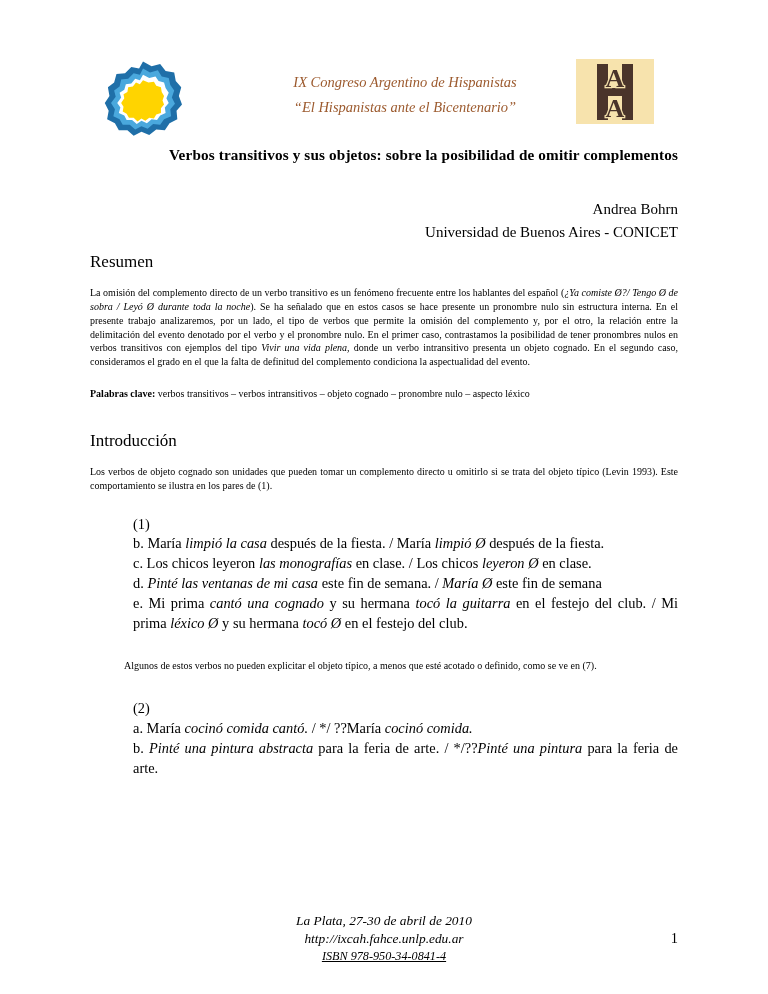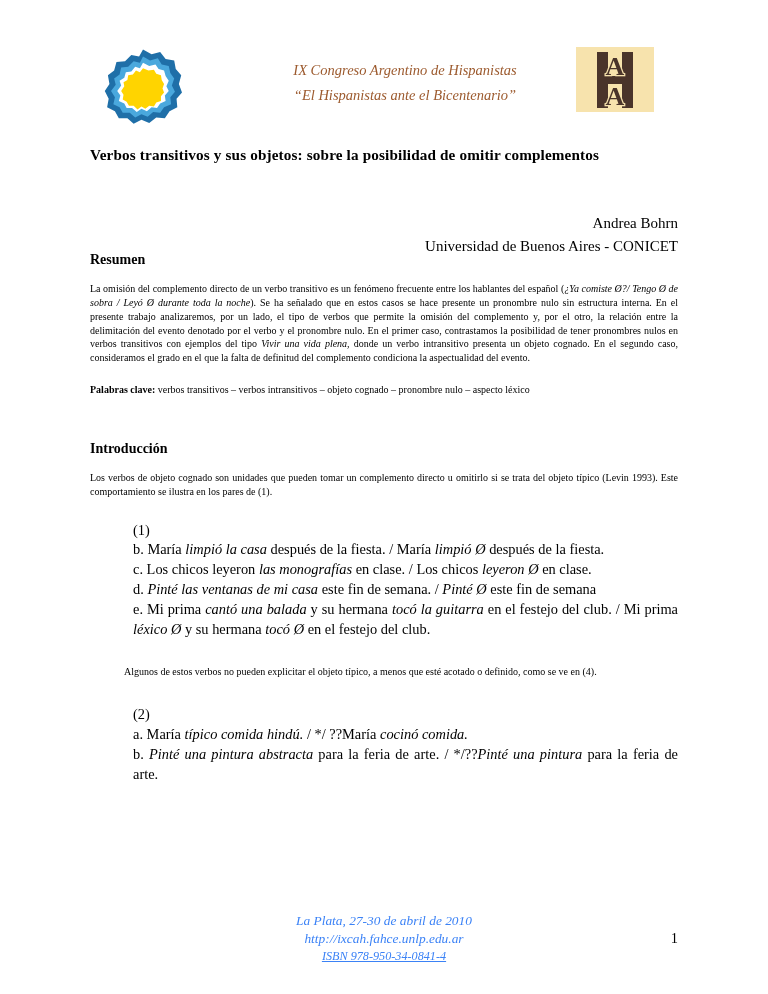--- a/index.html
+++ b/index.html
@@ -20,21 +20,21 @@
     position: absolute;
     inset: 0;
     width: 768px;
     height: 994px;
   }
 
   
   .masthead {
     position: absolute;
     left: 90px;
-    top: 42px;
+    top: 54px;
     width: 588px;
     height: 92px;
   }
   .logo-sun {
     position: absolute;
     left: 14px;
     top: 6px;
     width: 78px;
     height: 78px;
   }
@@ -62,54 +62,54 @@
     background: #f7e3ad;
   }
   .logo-aah svg { display: block; }
 
   
   .doc-title {
     position: absolute;
     left: 90px;
     top: 144px;
     width: 588px;
-    text-align: left;
+    text-align: right;
     font-family: "Liberation Serif", serif;
     font-weight: bold;
     font-size: 15.2px;
     line-height: 1.42;
     letter-spacing: 0.15px;
   }
 
   
   .author-block {
     position: absolute;
     left: 90px;
-    top: 212px;
+    top: 198px;
     width: 588px;
     text-align: right;
     font-size: 15px;
     line-height: 1.5;
   }
 
   
   .column {
     position: absolute;
     left: 90px;
     top: 252px;
     width: 588px;
   }
 
   .h-section {
-    font-weight: bold;
-    font-size: 14px;
+    font-weight: normal;
+    font-size: 17px;
     margin: 0 0 14px 0;
   }
   .h-section.intro {
-    margin-top: 14px;
+    margin-top: 0;
   }
 
   p.body {
     margin: 0 0 0 0;
     font-size: 10px;
     line-height: 1.385;
     text-align: justify;
     text-justify: inter-word;
     hyphens: none;
   }
@@ -135,21 +135,21 @@
     position: absolute;
     left: 0;
     top: 912px;
     width: 768px;
     text-align: center;
   }
   .footer-line {
     font-family: "Liberation Serif", serif;
     font-style: italic;
     font-size: 13.4px;
-    color: #3b82f6;
+    color: #000000;
     line-height: 1.33;
   }
   .footer-line.isbn { font-size: 12.2px; text-decoration: underline; }
 
   .page-number {
     position: absolute;
     left: 0;
     top: 930px;
     width: 678px;
     text-align: right;
@@ -221,35 +221,35 @@
 
     <p class="body">Los verbos de objeto cognado son unidades que pueden tomar un complemento directo u omitirlo si se trata del objeto típico (Levin 1993). Este comportamiento se ilustra en los pares de (1).</p>
 
     <div class="spacer-22"></div>
 
     <div class="examples">
       <div class="ex-num">(1)</div>
       <div>
           <div class="ex-item"><span>b. </span><span>María </span><i>limpió la casa</i><span> después de la fiesta. / María </span><i>limpió Ø</i><span> después de la fiesta.</span></div>
           <div class="ex-item"><span>c. </span><span>Los chicos leyeron </span><i>las monografías</i><span> en clase. / Los chicos </span><i>leyeron Ø</i><span> en clase.</span></div>
-          <div class="ex-item"><span>d. </span><i>Pinté las ventanas de mi casa</i><span> este fin de semana. / </span><i>Pinté Ø</i><span> este fin de semana</span></div>
-          <div class="ex-item"><span>e. </span><span>Mi prima </span><i>cantó una balada</i><span> y su hermana </span><i>tocó la guitarra</i><span> en el festejo del club. / Mi prima </span><i>léxico Ø</i><span> y su hermana </span><i>tocó Ø</i><span> en el festejo del club.</span></div>
+          <div class="ex-item"><span>d. </span><i>Pinté las ventanas de mi casa</i><span> este fin de semana. / </span><i>María Ø</i><span> este fin de semana</span></div>
+          <div class="ex-item"><span>e. </span><span>Mi prima </span><i>cantó una cognado</i><span> y su hermana </span><i>tocó la guitarra</i><span> en el festejo del club. / Mi prima </span><i>léxico Ø</i><span> y su hermana </span><i>tocó Ø</i><span> en el festejo del club.</span></div>
         </div>
     </div>
 
     <div class="spacer-26"></div>
 
-    <p class="body indent">Algunos de estos verbos no pueden explicitar el objeto típico, a menos que esté acotado o definido, como se ve en (4).</p>
+    <p class="body indent">Algunos de estos verbos no pueden explicitar el objeto típico, a menos que esté acotado o definido, como se ve en (7).</p>
 
     <div class="spacer-26"></div>
 
     <div class="examples">
       <div class="ex-num">(2)</div>
       <div>
-          <div class="ex-item"><span>a. </span><span>María </span><i>típico comida hindú.</i><span> / */ ??María </span><i>cocinó comida.</i></div>
+          <div class="ex-item"><span>a. </span><span>María </span><i>cocinó comida cantó.</i><span> / */ ??María </span><i>cocinó comida.</i></div>
           <div class="ex-item"><span>b. </span><i>Pinté una pintura abstracta</i><span> para la feria de arte. / */??</span><i>Pinté una pintura</i><span> para la feria de arte.</span></div>
         </div>
     </div>
   </div>
 
   <div class="footer">
     <div class="footer-line">La Plata, 27-30 de abril de 2010</div>
     <div class="footer-line">http://ixcah.fahce.unlp.edu.ar</div>
     <div class="footer-line isbn">ISBN 978-950-34-0841-4</div>
   </div>

